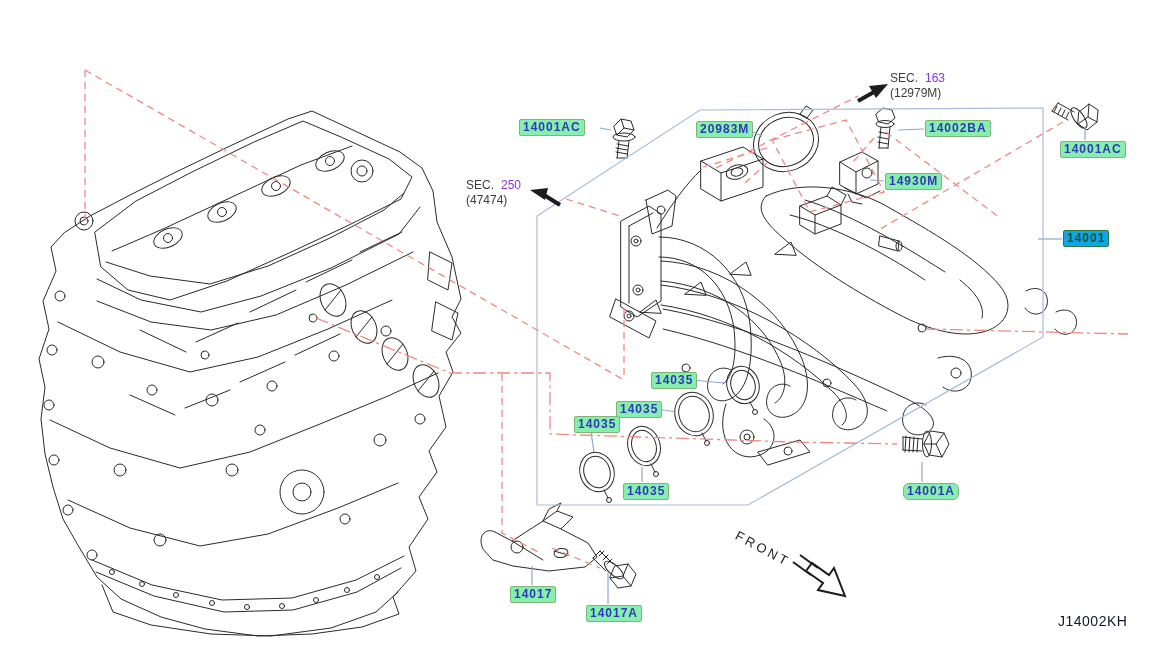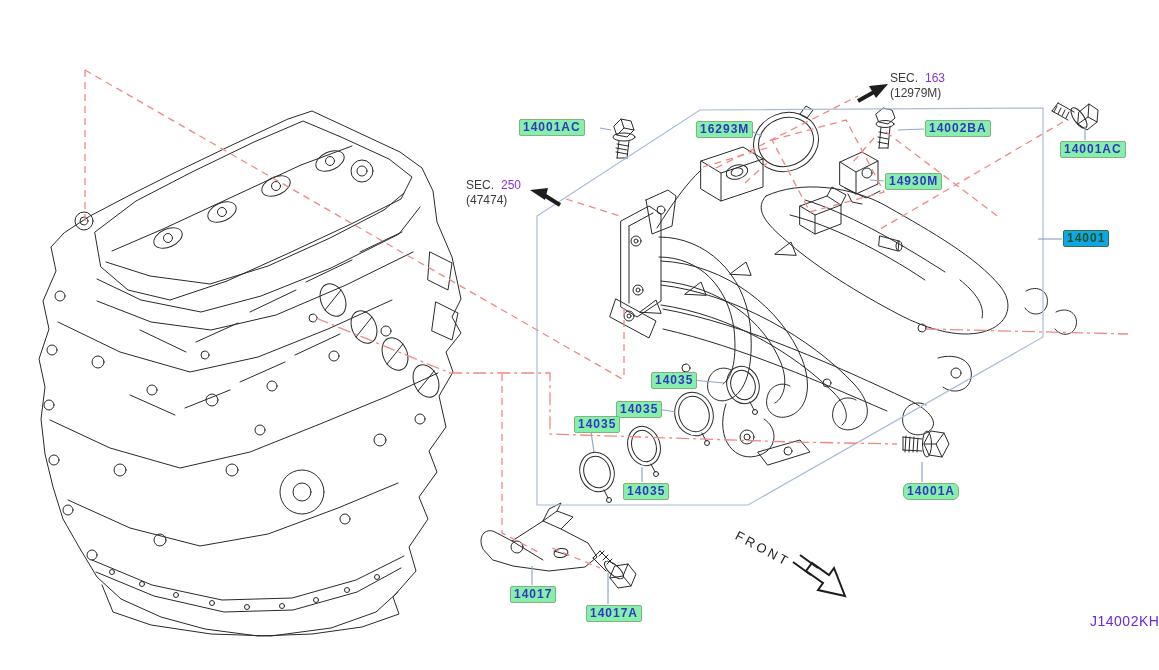--- a/index.html
+++ b/index.html
@@ -7,21 +7,21 @@
           font-family:"Liberation Sans", sans-serif;}
   #art{position:absolute;left:0;top:0;}
   .part-label{position:absolute;font:bold 12px "Liberation Sans",sans-serif;
       color:#3138bd;background:#86efac;border:1px solid #84b27d;border-radius:2px;
       padding:0 3px;line-height:15px;letter-spacing:1px;white-space:nowrap;cursor:pointer;}
   .part-label.highlighted{background:#0ea5e9;border-color:#2c7a34;color:#11531f;}
   .sec-callout{position:absolute;font:12px "Liberation Sans",sans-serif;color:#3c3c3c;line-height:15px;}
   .sec-num{color:#8833dd;margin-left:7px;margin-top:12px;}
   .front-label{position:absolute;font:13px "Liberation Sans",sans-serif;color:#1d1d1d;
       letter-spacing:3px;transform:rotate(28deg);transform-origin:left top;}
-  .diagram-code{position:absolute;font:14px "Liberation Sans",sans-serif;color:#6d28d9;letter-spacing:.5px;margin-left:32px;}
+  .diagram-code{position:absolute;font:14px "Liberation Sans",sans-serif;color:#0f172a;letter-spacing:.5px;}
 </style>
 </head>
 <body>
 
 <div id="canvas">
 
 <svg id="art" width="1159" height="670" viewBox="0 0 1159 670">
 
   <g stroke="#2a2a2a" stroke-width="1" fill="none" stroke-linejoin="round" stroke-linecap="round">
     <path d="M 90,216 L 132,194 L 174,173 L 230,146 L 288,119 L 312,111 L 355,131 L 400,152 L 422,168 L 433,191 L 437,222 L 452,257 L 461,299 L 452,317 L 461,333 L 446,352 L 453,372 L 439,396 L 446,427 L 429,451 L 437,472 L 419,497 L 428,519 L 409,547 L 416,571 L 393,597 L 399,614 L 362,627 L 312,634 L 258,636 L 205,629 L 161,617 L 121,599 L 97,577 L 79,547 L 63,519 L 53,487 L 45,454 L 41,419 L 45,387 L 39,359 L 49,329 L 43,301 L 56,271 L 51,247 L 64,233 Z"></path>
@@ -268,21 +268,21 @@
     <polygon points="530,190 548,188 545,200" fill="#1d1d1d"></polygon>
   </g>
   <g stroke="#1d1d1d" fill="none">
     <path d="M 845,596 L 818,590 L 823,583 L 806,571 L 812,563 L 829,575 L 834,568 Z" stroke-width="2" fill="#ffffff"></path>
     <path d="M 800,555 L 818,568 M 793,562 L 811,575" stroke-width="2"></path>
   </g>
 </svg>
 
 <div id="labels-layer">
       <div class="part-label" style="left: 519px; top: 119px;">14001AC</div>
-      <div class="part-label" style="left: 696px; top: 121px;">16293M</div>
+      <div class="part-label" style="left: 696px; top: 121px;">20983M</div>
       <div class="part-label" style="left: 925px; top: 120px;">14002BA</div>
       <div class="part-label" style="left: 885px; top: 173px;">14930M</div>
       <div class="part-label" style="left: 1060px; top: 141px;">14001AC</div>
       <div class="part-label highlighted" style="left: 1063px; top: 230px;">14001</div>
       <div class="part-label" style="left: 651px; top: 372px;">14035</div>
       <div class="part-label" style="left: 616px; top: 401px;">14035</div>
       <div class="part-label" style="left: 574px; top: 416px;">14035</div>
       <div class="part-label" style="left: 623px; top: 483px;">14035</div>
       <div class="part-label" style="left: 903px; top: 483px; border-radius: 6px;">14001A</div>
       <div class="part-label" style="left: 510px; top: 586px;">14017</div>

